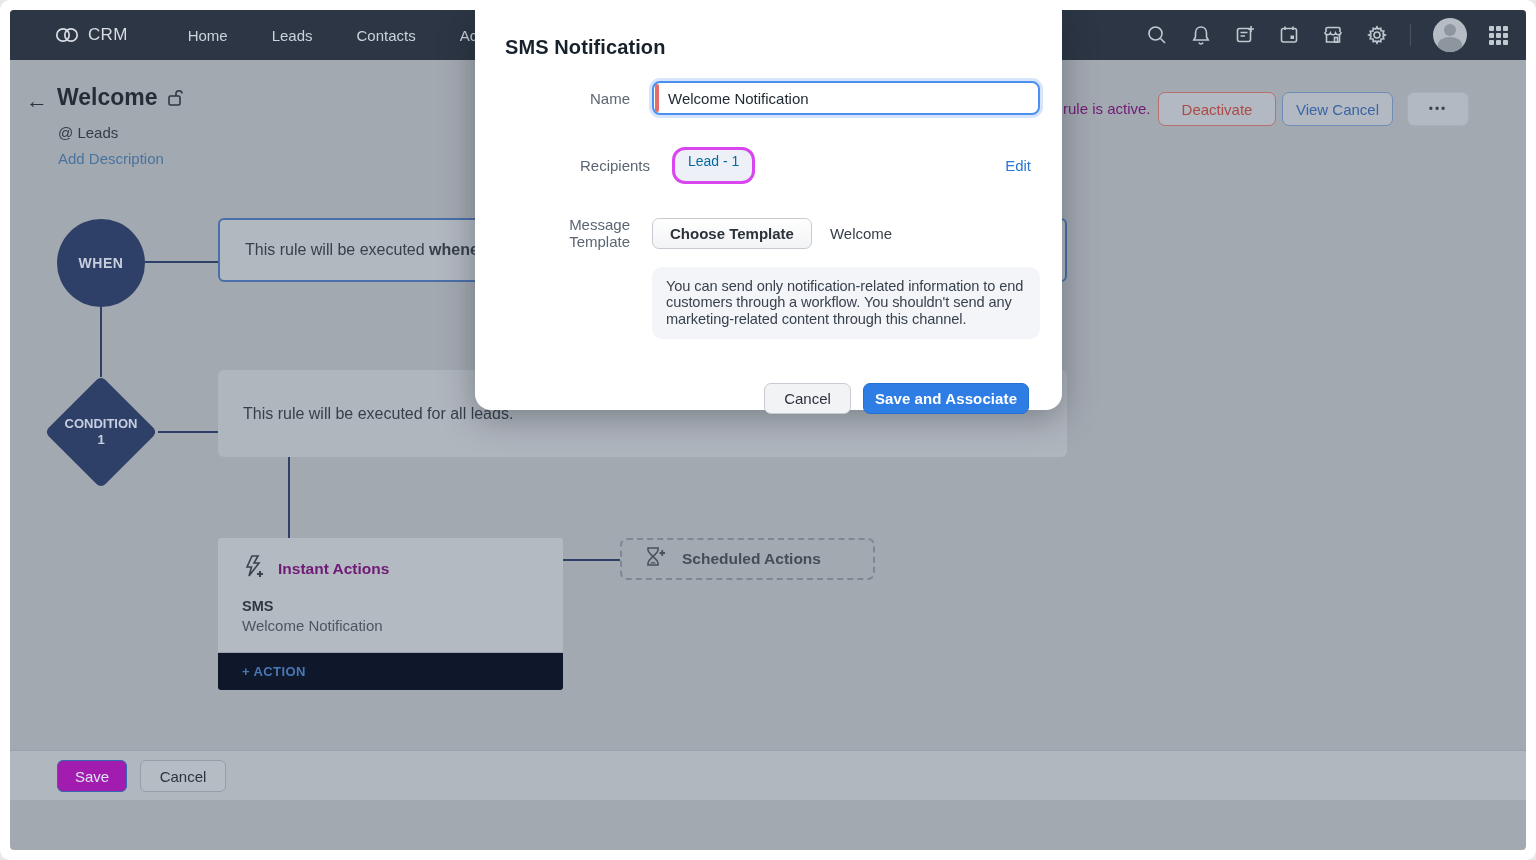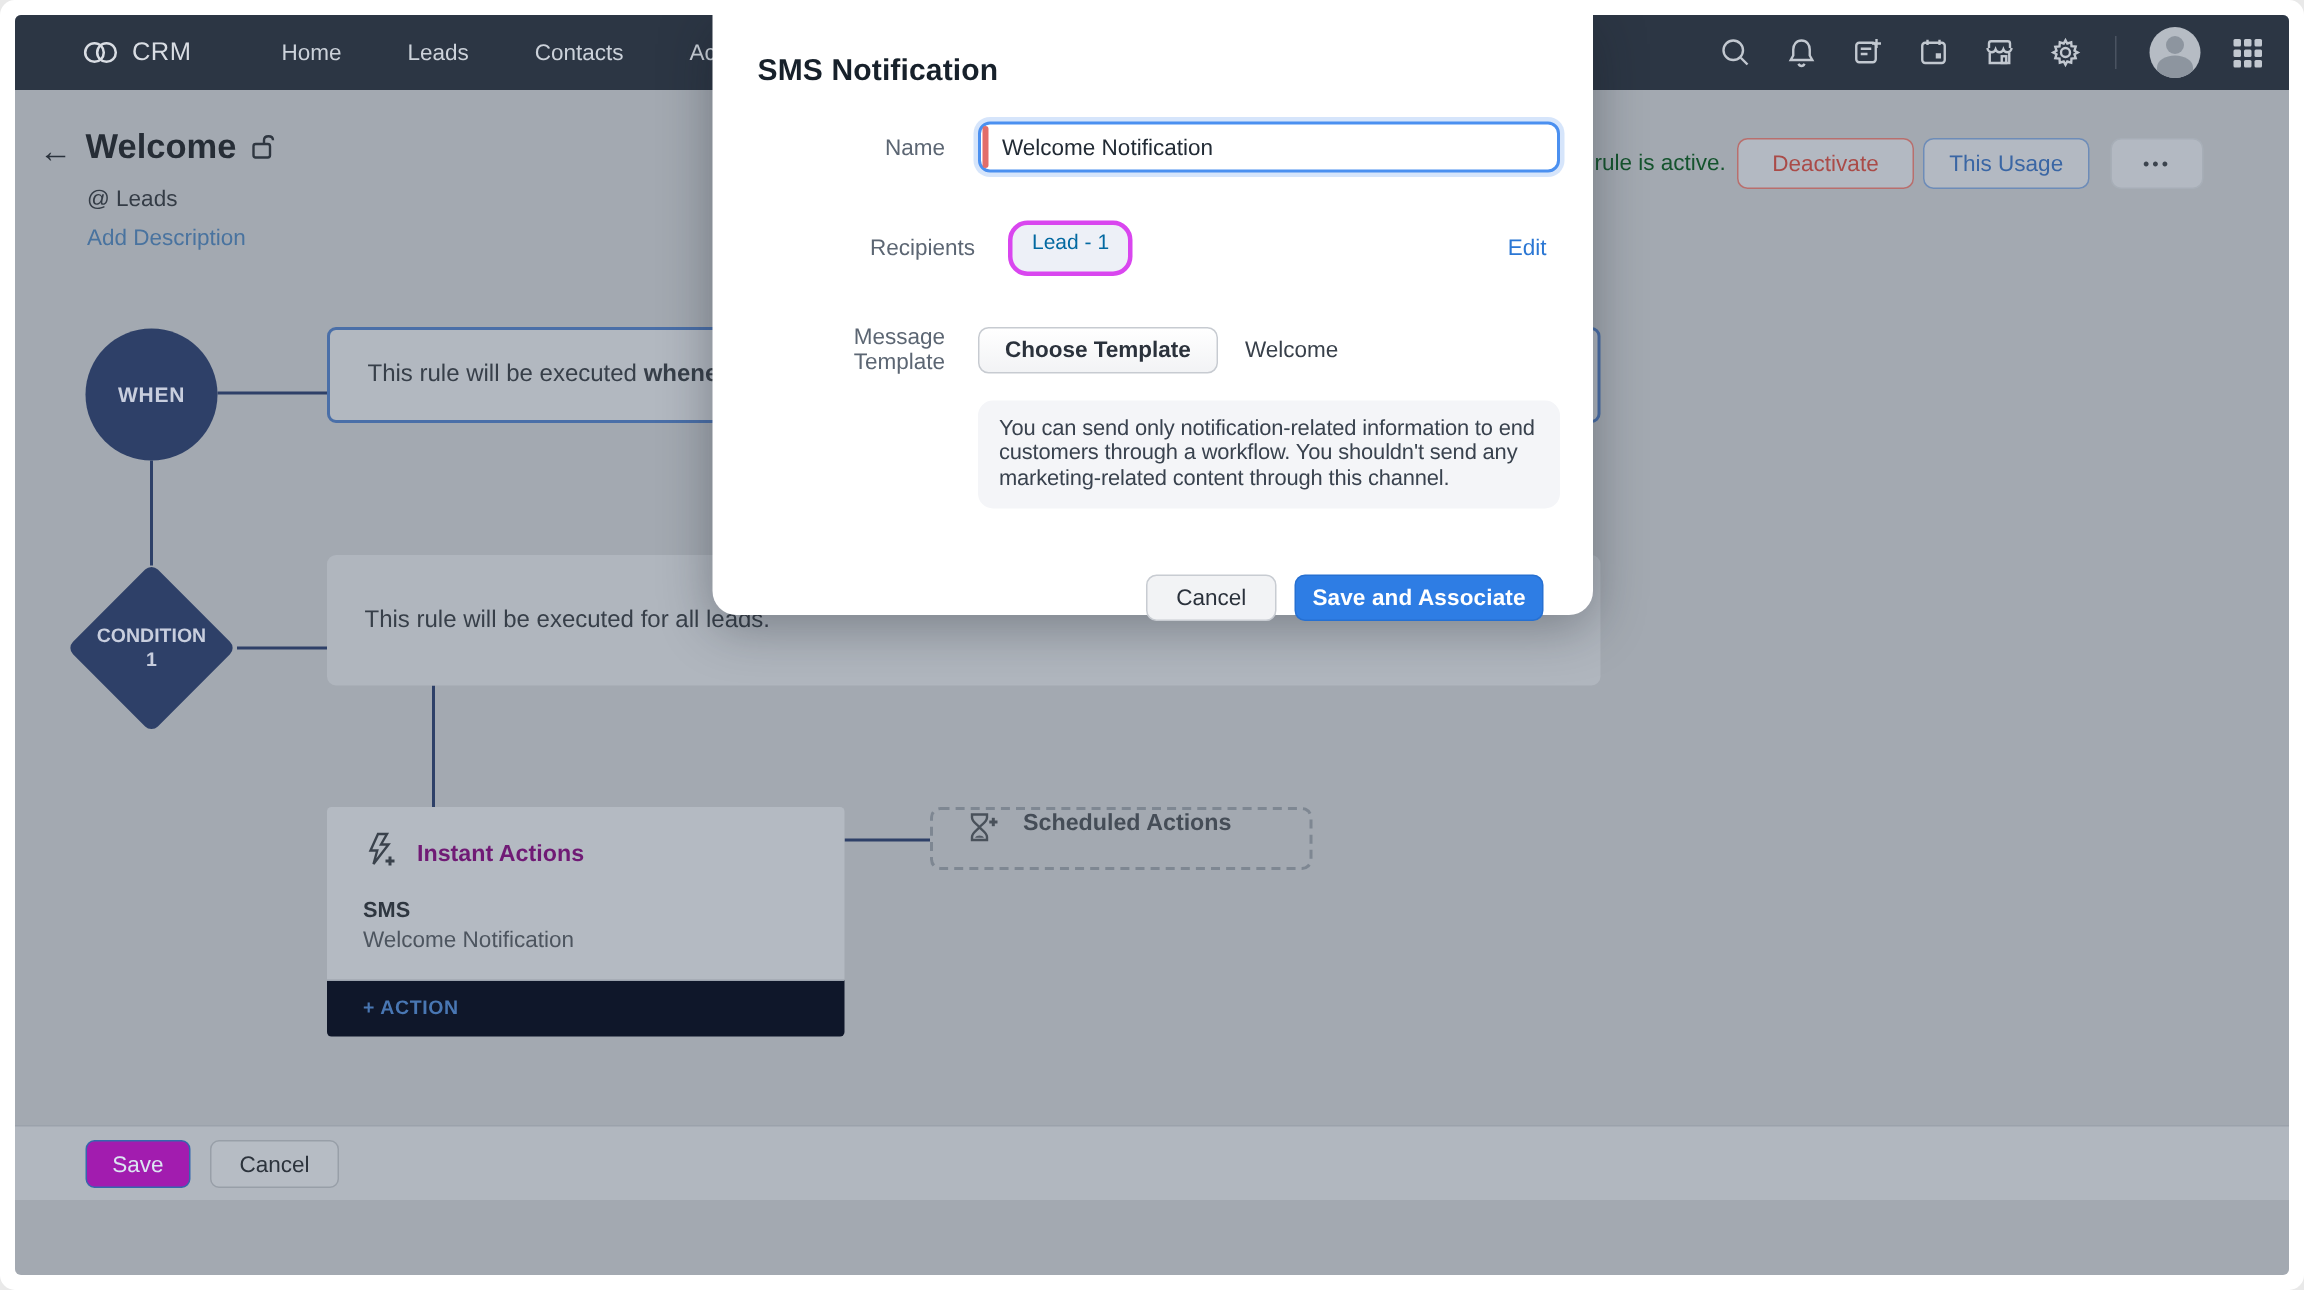--- a/index.html
+++ b/index.html
@@ -22,21 +22,21 @@
   .grid-icon { display:grid; grid-template-columns:repeat(3,5px); grid-template-rows:repeat(3,5px); gap:2px; cursor:pointer; }
   .grid-icon i { background:#c2c8d0; border-radius:1px; }
 
   
   .canvas { position:absolute; left:0; top:50px; width:100%; height:740px; background:#a3a9b1; }
   .back-arrow { position:absolute; left:16px; top:30px; font-size:22px; color:#2a323c; cursor:pointer; line-height:1; }
   .page-title { position:absolute; left:47px; top:24px; font-size:23px; font-weight:bold; color:#262d36; }
   .unlock-ic { position:absolute; left:156px; top:28px; cursor:pointer; }
   .module-line { position:absolute; left:48px; top:64px; font-size:15px; color:#343c46; }
   .add-desc { position:absolute; left:48px; top:90px; font-size:15px; color:#49739f; cursor:pointer; }
-  .rule-status { position:absolute; left:1053px; top:40px; font-size:15px; color:#14532d; }
+  .rule-status { position:absolute; left:1053px; top:40px; font-size:15px; color:#701a75; }
   .head-btn { position:absolute; top:32px; height:34px; border-radius:7px; font-size:15px; display:flex; align-items:center; justify-content:center; cursor:pointer; background:#b3b9c2; }
   .btn-deactivate { left:1148px; width:118px; border:1px solid #b96f6d; color:#aa4b48; }
   .btn-viewusage { left:1272px; width:111px; border:1px solid #6d8cb8; color:#3a66a4; }
   .btn-more { left:1397px; width:62px; border:1px solid #a7aeb7; color:#3c444e; letter-spacing:2px; font-size:12px; }
 
   
   .wf-line { position:absolute; background:#2e4068; }
   .when-circle { position:absolute; left:47px; top:159px; width:88px; height:88px; border-radius:50%; background:#2e4068; display:flex; align-items:center; justify-content:center; color:#c8cede; font-size:14px; font-weight:bold; letter-spacing:.5px; cursor:pointer; }
   .cond-wrap { position:absolute; left:33px; top:314px; width:116px; height:116px; cursor:pointer; }
   .cond-diamond { position:absolute; left:18px; top:18px; width:80px; height:80px; background:#2e4068; transform:rotate(45deg); border-radius:6px; }
@@ -45,21 +45,21 @@
   .rule-box.when-box { top:158px; height:64px; background:#b2b8c0; border:2px solid #4a6fa8; }
   .rule-box.cond-box { top:310px; height:87px; }
   .instant-card { position:absolute; left:208px; top:478px; width:345px; cursor:pointer; }
   .instant-main { background:#b4bac2; border-radius:3px 3px 0 0; padding:16px 24px 18px 24px; }
   .instant-title-row { display:flex; align-items:center; gap:14px; }
   .instant-title { font-size:15.5px; font-weight:bold; color:#701a75; }
   .instant-type { margin-top:14px; font-size:14.5px; font-weight:bold; color:#2f3740; }
   .instant-name { margin-top:3px; font-size:15px; color:#4d555f; }
   .instant-footer { background:#0f172a; border-radius:0 0 3px 3px; padding:9px 24px 10px 24px; border-top:1px solid #9ba3ae; }
   .add-action { font-size:13px; font-weight:bold; color:#4977b3; letter-spacing:.4px; cursor:pointer; }
-  .sched-box { position:absolute; left:610px; top:478px; width:255px; height:42px; border:2px dashed #7e8792; border-radius:7px; display:flex; align-items:flex-start; gap:16px; padding-left:22px; cursor:pointer; }
+  .sched-box { position:absolute; left:610px; top:478px; width:255px; height:42px; border:2px dashed #7e8792; border-radius:7px; display:flex; align-items:center; gap:16px; padding-left:22px; cursor:pointer; }
   .sched-label { font-size:15.5px; font-weight:bold; color:#454d57; }
   .wf-ic svg { stroke:#3a424c; fill:none; stroke-width:1.6; }
 
   
   .bottombar { position:absolute; left:0; bottom:0; width:100%; height:50px; background:#b1b7bf; border-top:1px solid #9ba2ab; z-index:2; }
   .bb-btn { position:absolute; top:9px; height:32px; border-radius:6px; font-size:15px; display:flex; align-items:center; justify-content:center; cursor:pointer; }
   .bb-save { left:47px; width:70px; background:#a21caf; color:#dce6f2; border:1px solid #3467ad; }
   .bb-cancel { left:130px; width:86px; background:#b6bcc4; color:#2c333c; border:1px solid #989fa8; }
 
   
@@ -178,21 +178,21 @@
       <svg width="20" height="20" viewBox="0 0 20 20" fill="none" stroke="#2f3741" stroke-width="1.6">
             <rect x="3" y="8" width="11" height="9" rx="1.5"></rect>
             <path d="M10 8 L10 5.5 C10 3.8 11.3 2.8 13 2.8 C14.7 2.8 16 3.8 16 5.5"></path>
           </svg>
     </span>
     <span class="module-line">@ Leads</span>
     <span class="add-desc">Add Description</span>
 
     <span class="rule-status">rule is active.</span>
     <div class="head-btn btn-deactivate">Deactivate</div>
-    <div class="head-btn btn-viewusage">This Usage</div>
+    <div class="head-btn btn-viewusage">View Cancel</div>
     <div class="head-btn btn-more">•••</div>
 
     <div class="wf-line" style="left:135px; top:201px; width:73px; height:2px;"></div>
     <div class="wf-line" style="left:90px; top:247px; width:2px; height:70px;"></div>
     <div class="wf-line" style="left:148px; top:371px; width:60px; height:2px;"></div>
     <div class="wf-line" style="left:278px; top:397px; width:2px; height:81px;"></div>
     <div class="wf-line" style="left:553px; top:499px; width:57px; height:2px;"></div>
 
     <div class="when-circle">
       <span>WHEN</span>

